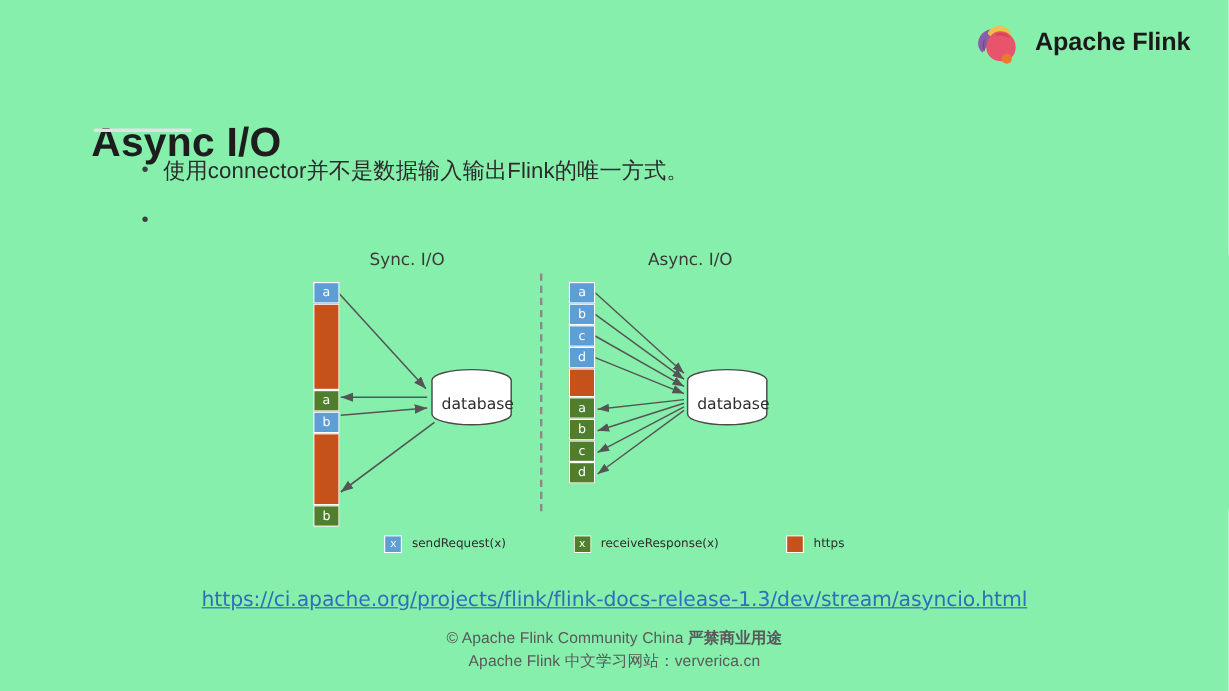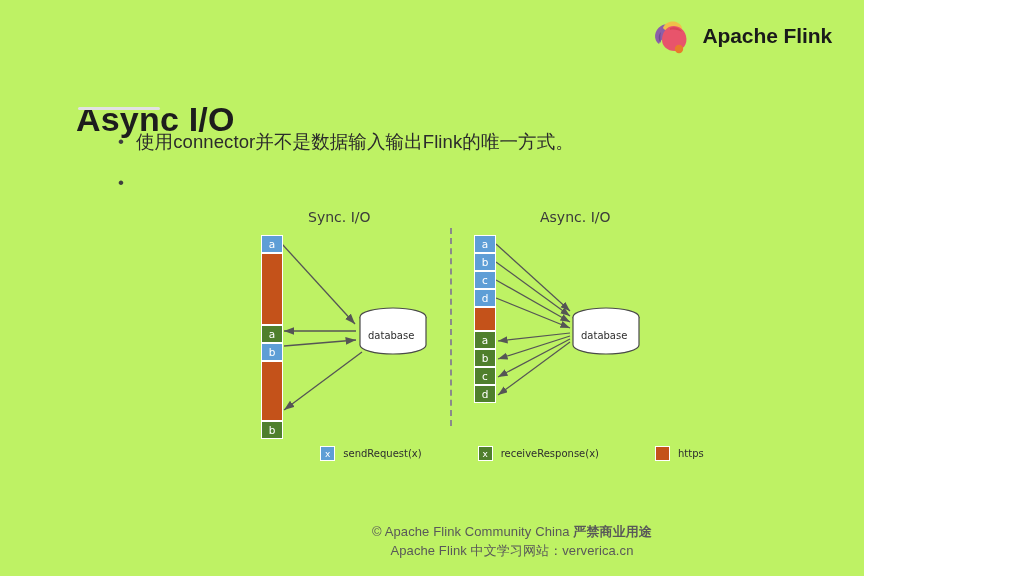--- a/index.html
+++ b/index.html
@@ -5,23 +5,23 @@
   * { box-sizing: border-box; margin: 0; padding: 0; }
   html, body {
     width: 1024px;
     height: 576px;
     background: #ffffff;
     font-family: "Liberation Sans", "DejaVu Sans", sans-serif;
     overflow: hidden;
   }
   #slide {
     position: relative;
-    width: 864px;
+    width: 1024px;
     height: 576px;
-    background: #bef264;
+    background: #86efac;
   }
 
   
   #logo-area {
     position: absolute;
     top: 14px;
     right: 32px;
     display: flex;
     align-items: center;
     gap: 10px;
@@ -120,21 +120,21 @@
     color: #ffffff;
     font-family: "DejaVu Sans", sans-serif;
     border: 1px solid #ffffff;
   }
   .blk.send  { background: #5e9ed6; }
   .blk.recv  { background: #4f7f2c; }
   .blk.wait  { background: #c4521a; }
 
   .db-label {
     position: absolute;
-    font-size: 10px;
+    font-size: 13px;
     color: #2e2e2e;
     font-family: "DejaVu Sans", sans-serif;
   }
 
   
   #legend {
     position: absolute;
     left: 0;
     top: 446px;
     width: 1024px;
@@ -288,19 +288,20 @@
       <div class="legend-item">
         <span class="legend-swatch recv">x</span>
         <span class="legend-label">receiveResponse(x)</span>
       </div>
       <div class="legend-item">
         <span class="legend-swatch wait"></span>
         <span class="legend-label">https</span>
       </div>
     </div>
 
+  <a id="doc-link" href="#">https://ci.apache.org/projects/flink/flink-docs-release-1.3/dev/stream/asyncio.html</a>
 
   <div id="footer">
     <div class="footer-line"><span>© Apache Flink Community China </span><span class="footer-strong">严禁商业用途</span></div>
     <div class="footer-line">Apache Flink 中文学习网站：ververica.cn</div>
   </div>
 
 </div>
 
 </body></html>

